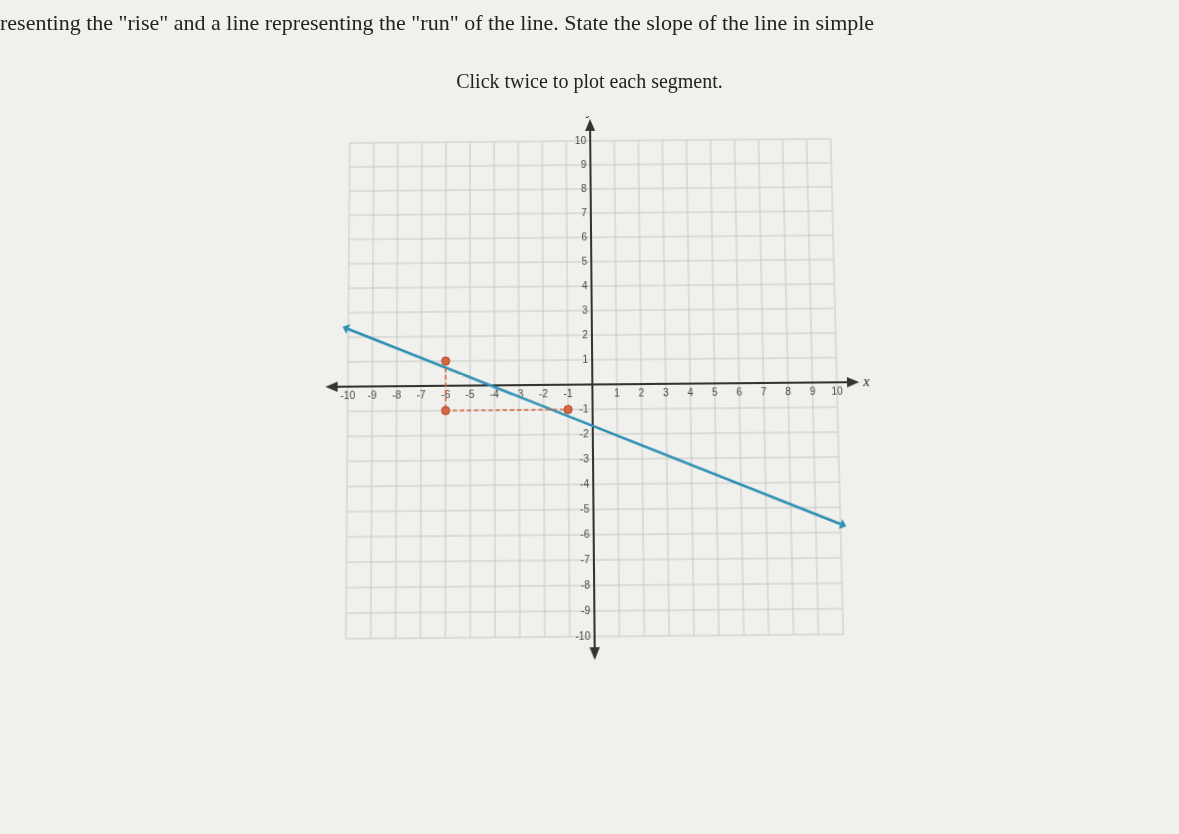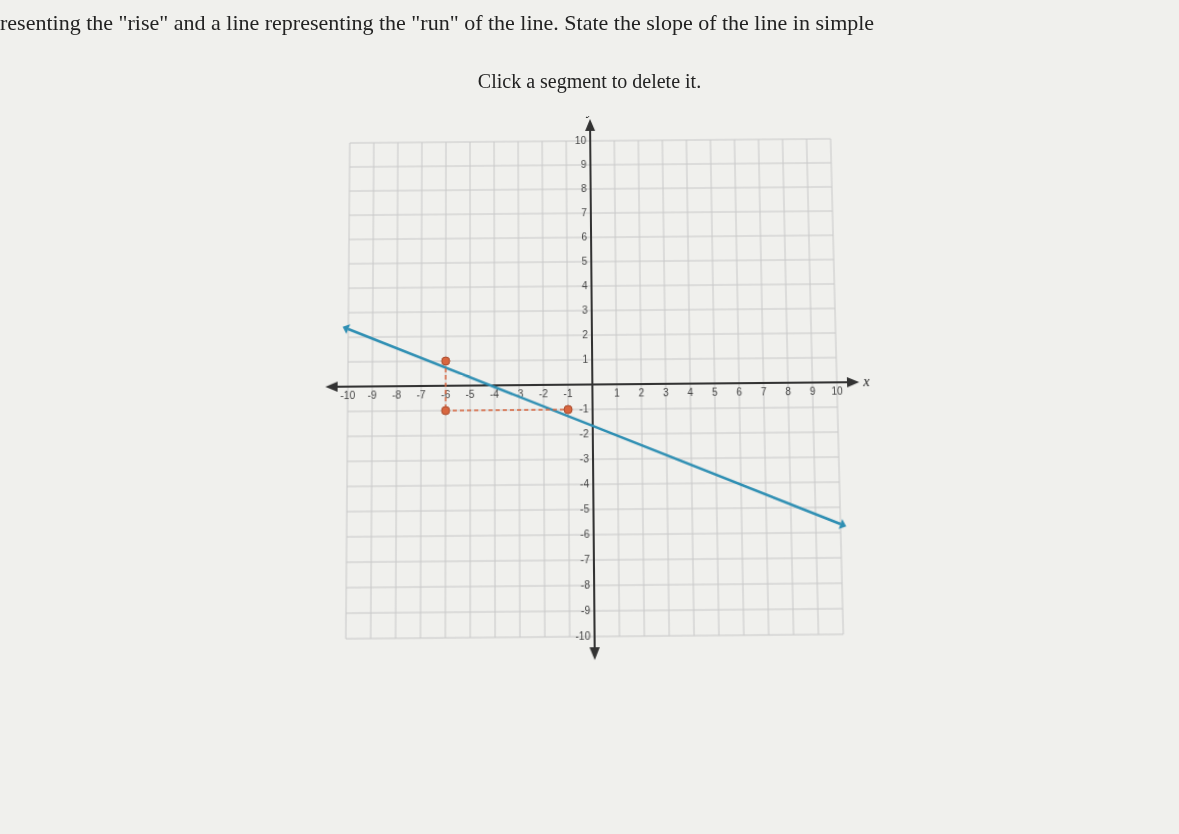--- a/index.html
+++ b/index.html
@@ -64,21 +64,21 @@
     .dashed { stroke: #d8663f; stroke-width: 1.5; stroke-dasharray: 4 3; fill: none; }
   </style>
 </head>
 <body>
 
 <div class="question-text">
   <span>resenting the "rise" and a line representing the "run" of the line. State the slope of the line in simple</span>
 </div>
 
 <div class="instructions">
-  <div><span>Click a segment to delete it.</span></div>
+  <div><span>Click twice to plot each segment.</span></div>
 </div>
 
 <div class="chart-wrap">
   <div class="chart">
     <svg id="chart-svg" width="560" height="540" viewBox="0 0 560 540">
         <g class="grid">
           <line x1="40" y1="505" x2="40" y2="25"></line>
           <line x1="64" y1="505" x2="64" y2="25"></line>
           <line x1="88" y1="505" x2="88" y2="25"></line>
           <line x1="112" y1="505" x2="112" y2="25"></line>

